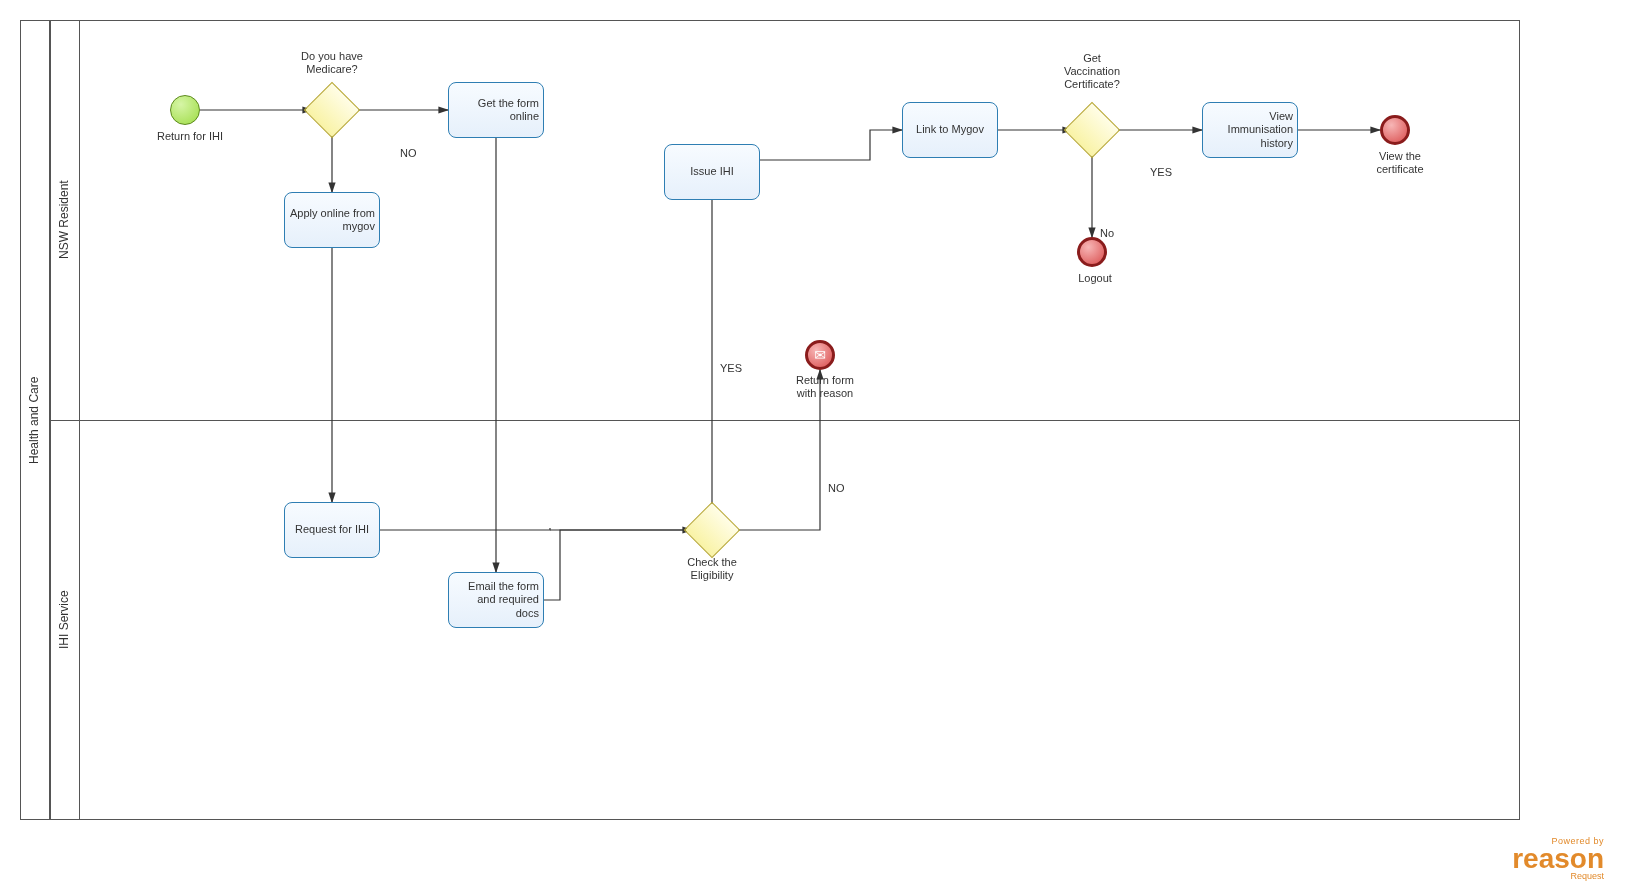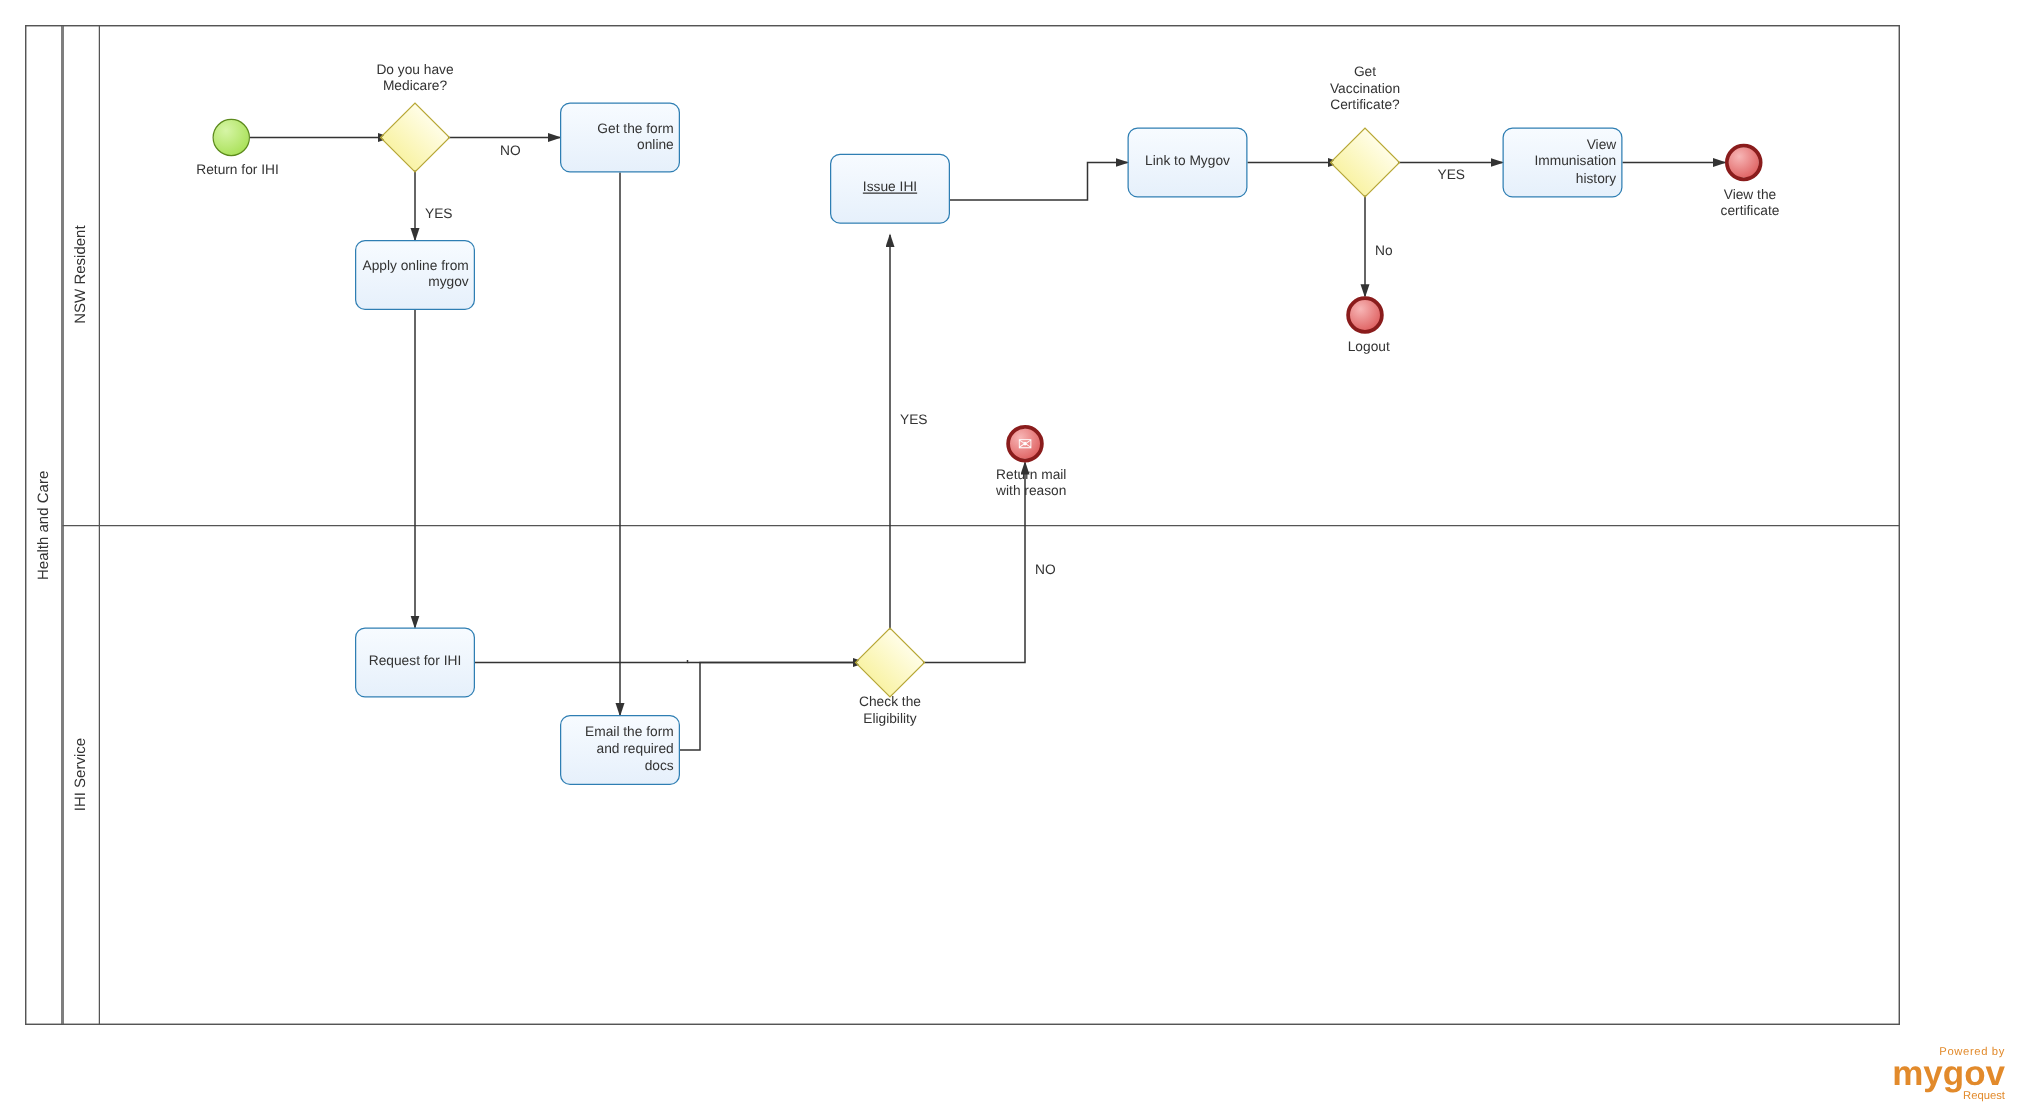--- a/index.html
+++ b/index.html
@@ -94,20 +94,21 @@
     text-align: center;
     font-size: 11px;
     line-height: 1.2;
     color: #333;
     white-space: pre-line;
   }
   .small-label {
     position: absolute;
     font-size: 11px;
     color: #333;
+    margin-top: 32px;
   }
   
   svg.arrows {
     position: absolute;
     left: 0;
     top: 0;
     width: 1628px;
     height: 891px;
     pointer-events: none;
   }
@@ -218,24 +219,24 @@
 
   <div class="gateway" style="left:692px; top:510px;"></div>
   <div class="label" style="left:672px; top:556px; width:80px;text-align:center;">Check the
 Eligibility</div>
   <div class="small-label" style="left:720px; top:330px;">YES</div>
   <div class="small-label" style="left:828px; top:450px;">NO</div>
 
   <div class="event msg-end-event" style="left:805px; top:340px;">
     <span>✉</span>
   </div>
-  <div class="label" style="left:785px; top:374px; width:80px;">Return mail
+  <div class="label" style="left:785px; top:374px; width:80px;">Return form
 with reason</div>
 
-  <div class="task" style="left:664px; top:123px;text-decoration:underline;">
+  <div class="task" style="left:664px; top:144px;">
     <span>Issue IHI</span>
   </div>
 
   <div class="task" style="left:902px; top:102px;">
     <span>Link to Mygov</span>
   </div>
 
   <div class="gateway" style="left:1072px; top:110px;"></div>
   <div class="label" style="left:1052px; top:52px; width:80px;">Get
 Vaccination
@@ -249,17 +250,17 @@
 
   <div class="event end-event" style="left:1380px; top:115px;"></div>
   <div class="label" style="left:1360px; top:150px; width:80px;">View the
 certificate</div>
 
   <div class="event end-event" style="left:1077px; top:237px;"></div>
   <div class="label" style="left:1060px; top:272px; width:70px;">Logout</div>
 
   <div class="footer-logo">
     <div class="powered">Powered by</div>
-    <div class="brand">mygov</div>
+    <div class="brand">reason</div>
     <div class="sub">Request</div>
   </div>
 
 </div>
 
 </body></html>

